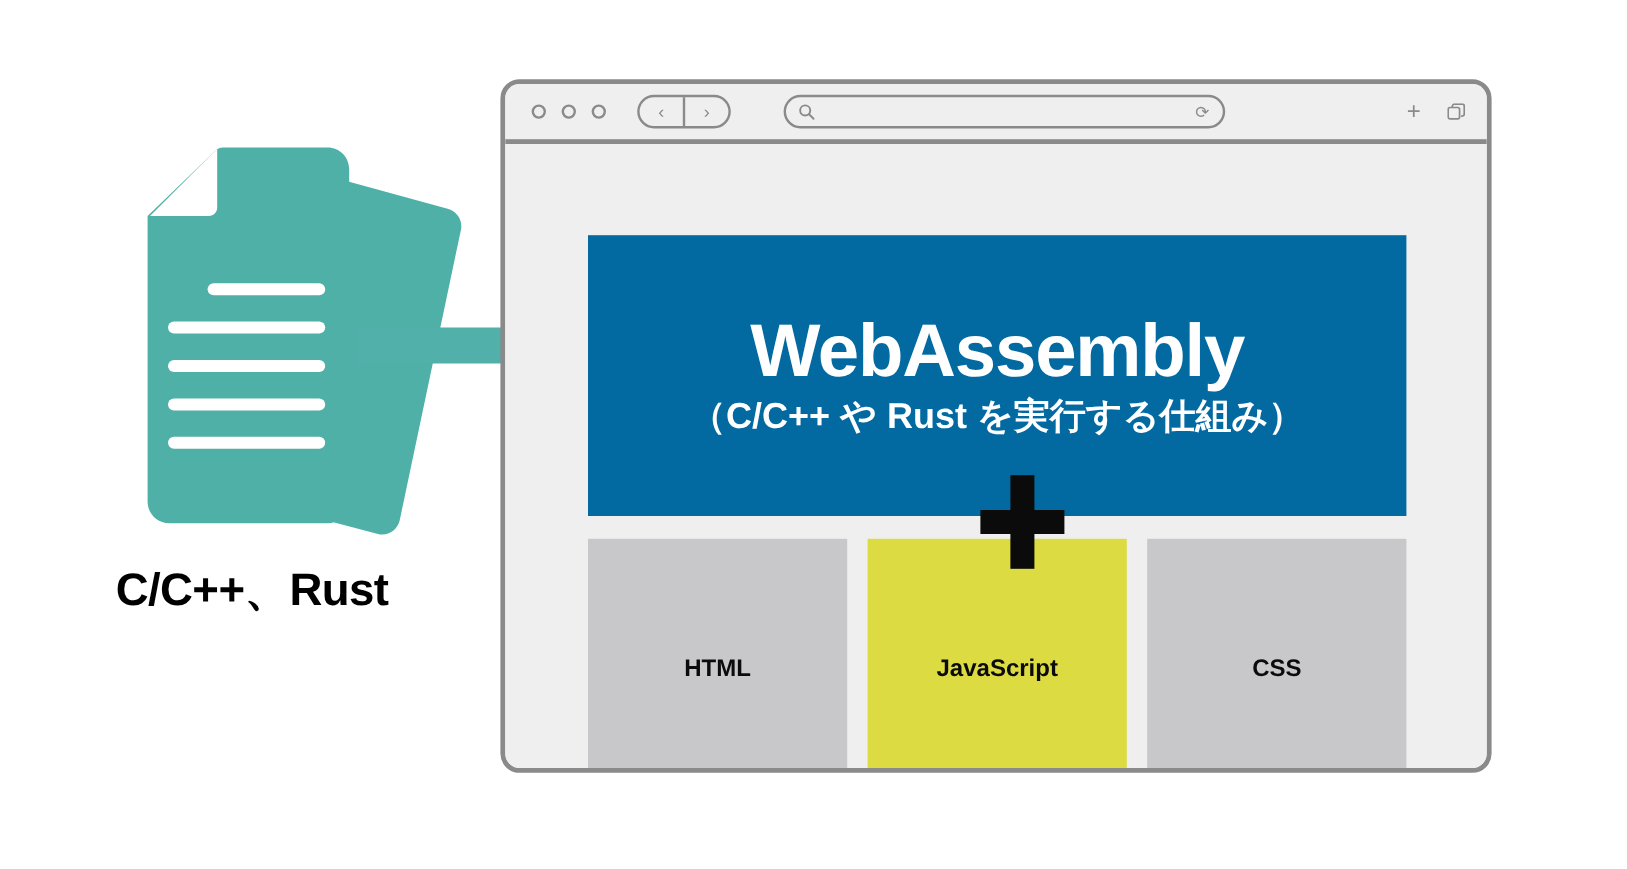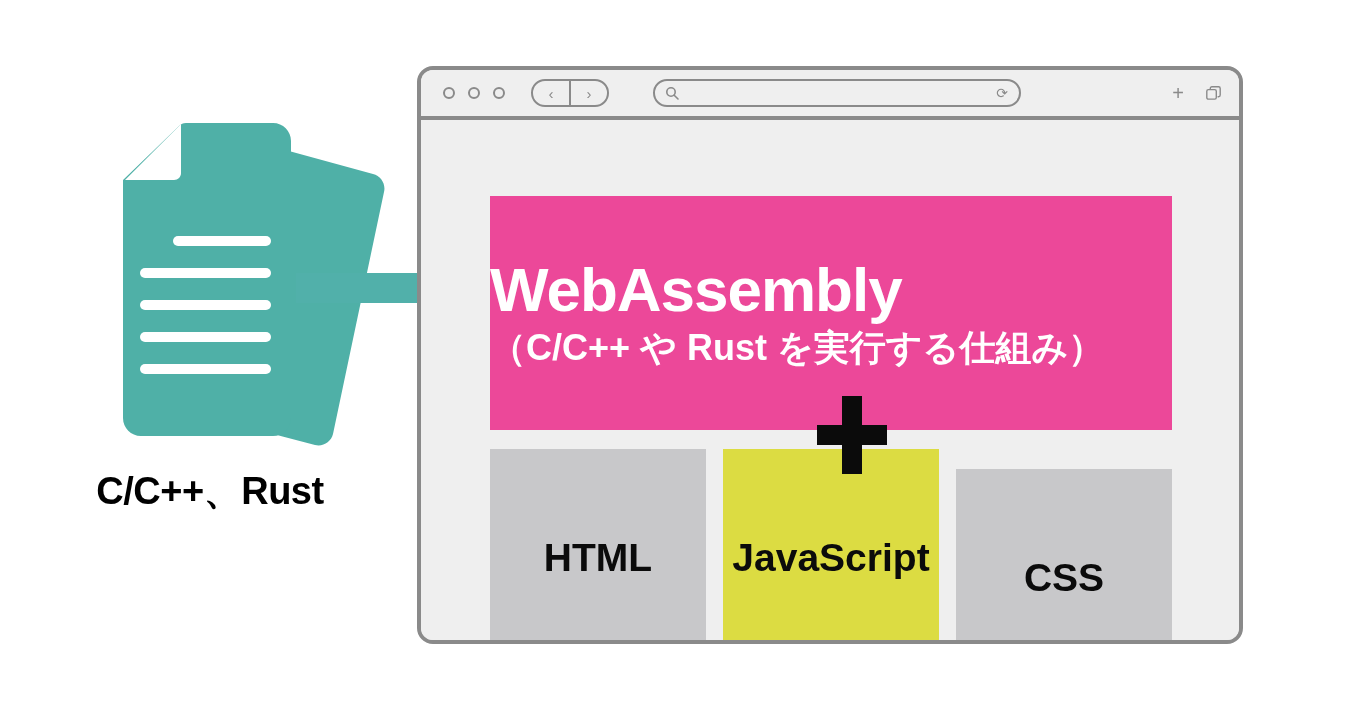--- a/index.html
+++ b/index.html
@@ -181,38 +181,38 @@
     height: calc(100% - 50px);
     background: #efefef;
   }
 
   .wasm-banner {
     position: absolute;
     left: 69px;
     top: 76px;
     width: 682px;
     height: 234px;
-    background: #ec4899;
+    background: #0369a1;
     display: flex;
     flex-direction: column;
-    align-items: flex-start;
+    align-items: center;
     justify-content: center;
     box-sizing: border-box;
   }
   .wasm-title {
     color: #ffffff;
     font-size: 62px;
     font-weight: bold;
     line-height: 1.05;
     letter-spacing: -1px;
     white-space: nowrap;
   }
   .wasm-sub {
     color: #ffffff;
-    font-size: 36px;
+    font-size: 30px;
     font-weight: bold;
     line-height: 1.2;
     margin-top: 4px;
     white-space: nowrap;
   }
 
   .plus-sign {
     position: absolute;
     left: 396px;
     top: 276px;
@@ -250,21 +250,21 @@
   }
   .tech-box {
     width: 216px;
     height: 217px;
     display: flex;
     align-items: center;
     justify-content: center;
     box-sizing: border-box;
   }
   .tech-box .tech-label {
-    font-size: 39px;
+    font-size: 20px;
     font-weight: bold;
     color: #0b0b0b;
     white-space: nowrap;
   }
 </style>
 </head>
 <body>
 
 <div class="stage">
 
@@ -343,20 +343,20 @@
         <span class="bar-h"></span>
       </div>
 
       <div class="tech-row">
         <div class="tech-box" style="background:#c8c8ca;">
           <span class="tech-label">HTML</span>
         </div>
         <div class="tech-box" style="background:#dcdc42;text-align:right;">
           <span class="tech-label">JavaScript</span>
         </div>
-        <div class="tech-box" style="background:#c8c8ca;margin-top:20px;">
+        <div class="tech-box" style="background:#c8c8ca;">
           <span class="tech-label">CSS</span>
         </div>
       </div>
 
     </div>
   </div>
 </div>
 
 </body></html>

